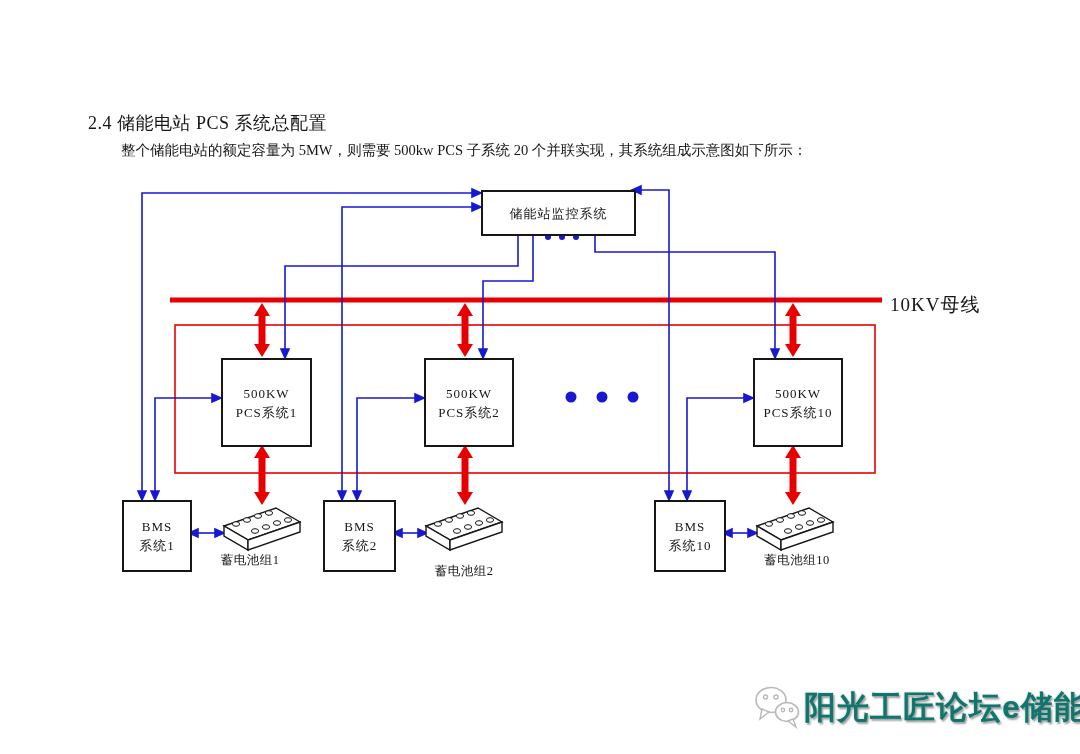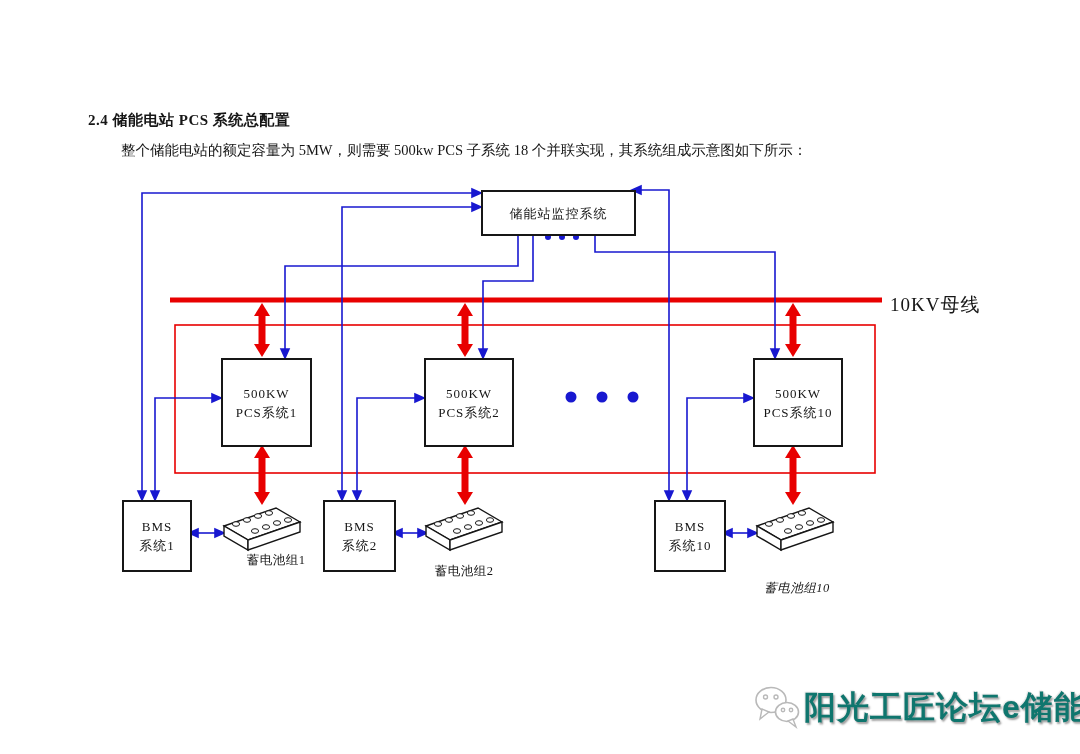--- a/index.html
+++ b/index.html
@@ -7,21 +7,21 @@
     position:relative;
     width:1080px;height:754px;
     background:#ffffff;
     font-family:"Liberation Serif","DejaVu Serif",serif;
     color:#161616;
     overflow:hidden;
   }
   .abs{position:absolute;}
   #heading{
     left:88px;top:111px;
-    font-size:15px;font-weight:bold;letter-spacing:.5px;
+    font-size:18px;font-weight:normal;letter-spacing:.5px;
   }
   #paragraph{
     left:121px;top:141px;width:860px;
     font-size:14.5px;
   }
   svg.layer{position:absolute;left:0;top:0;}
   .box{
     position:absolute;
     border:2px solid #161616;
     background:#ffffff;
@@ -50,21 +50,21 @@
     text-shadow:1.5px 1.5px 2px #9e9e9e, -1px -1px 1px #e8e8e8, 0 0 1px #c4c4c4;
     white-space:nowrap;
   }
 </style>
 </head>
 <body>
 
 <div id="page">
 
   <div id="heading" class="abs">2.4 储能电站 PCS 系统总配置</div>
-  <div id="paragraph" class="abs">整个储能电站的额定容量为 5MW，则需要 500kw PCS 子系统 18 个并联实现，其系统组成示意图如下所示：</div>
+  <div id="paragraph" class="abs">整个储能电站的额定容量为 5MW，则需要 500kw PCS 子系统 20 个并联实现，其系统组成示意图如下所示：</div>
 
   <svg class="layer" width="1080" height="754" viewBox="0 0 1080 754">
 
     <g>
       <line x1="170" y1="300" x2="882" y2="300" stroke="#e80000" stroke-width="5"></line>
     </g>
     <g>
       <rect x="175" y="325" width="700" height="148" fill="none" stroke="#e80000" stroke-width="1.6"></rect>
     </g>
 
@@ -220,23 +220,23 @@
   <div class="box" style="left:323px;top:500px;width:69px;height:68px;">
     <span>BMS</span>
     <span>系统2</span>
   </div>
   <div class="box" style="left:654px;top:500px;width:68px;height:68px;">
     <span>BMS</span>
     <span>系统10</span>
   </div>
 
   <div id="bus-label" class="abs">10KV母线</div>
-  <div class="bat-label" style="left:234px;top:552px;width:84px;">蓄电池组1</div>
+  <div class="bat-label" style="left:208px;top:552px;width:84px;">蓄电池组1</div>
   <div class="bat-label" style="left:422px;top:563px;width:84px;">蓄电池组2</div>
-  <div class="bat-label" style="left:751px;top:580px;width:92px;font-style:italic;">蓄电池组10</div>
+  <div class="bat-label" style="left:751px;top:552px;width:92px;">蓄电池组10</div>
 
 
   <div id="watermark">
     <svg width="52" height="52" viewBox="0 0 52 52">
       <g fill="#ffffff" stroke="#b9b9b9" stroke-width="1.6">
         <ellipse cx="19" cy="18" rx="15" ry="12.5"></ellipse>
         <polygon points="10,27 8,37 17,30" stroke-width="1.4"></polygon>
         <ellipse cx="35" cy="30" rx="11.5" ry="9.5"></ellipse>
         <polygon points="41,37 44,45 36,39" stroke-width="1.4"></polygon>
       </g>

